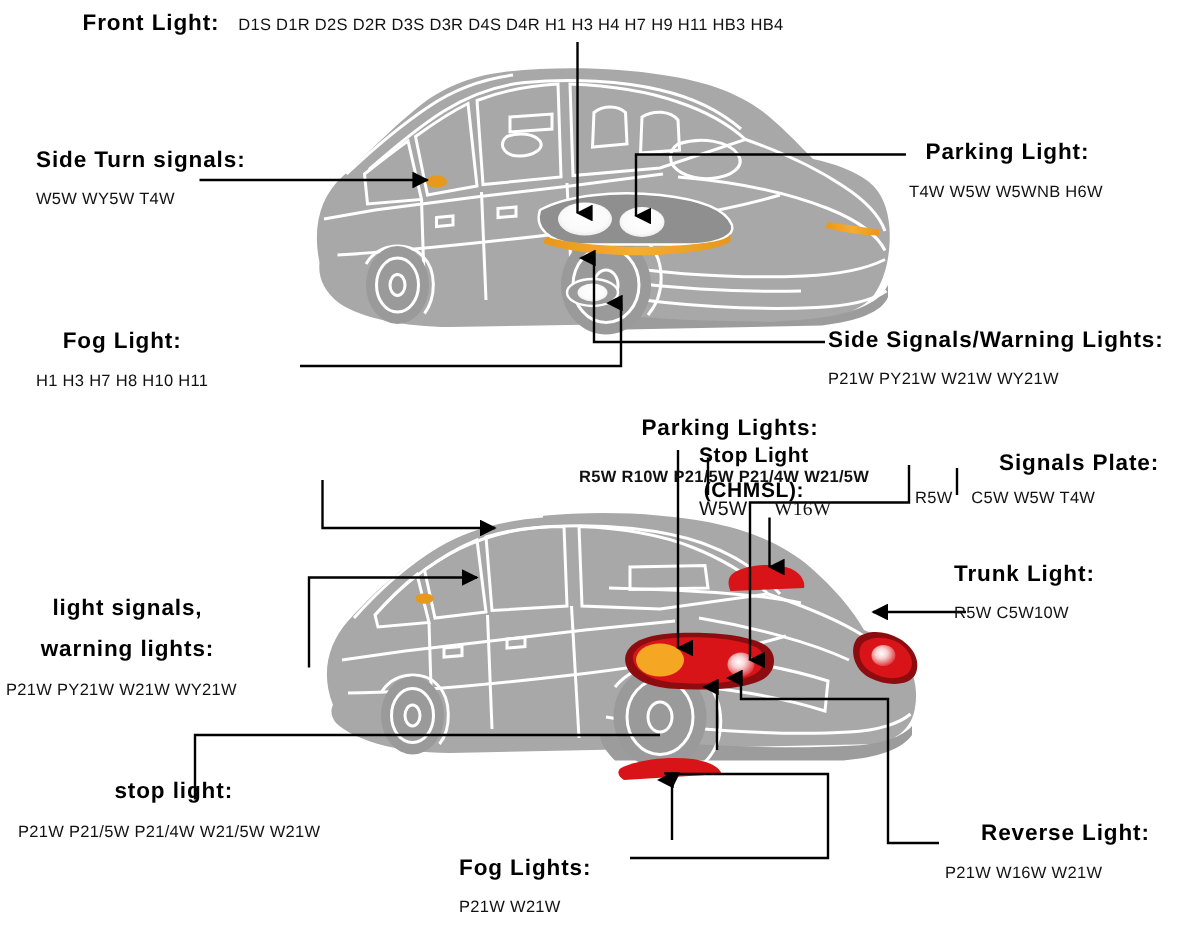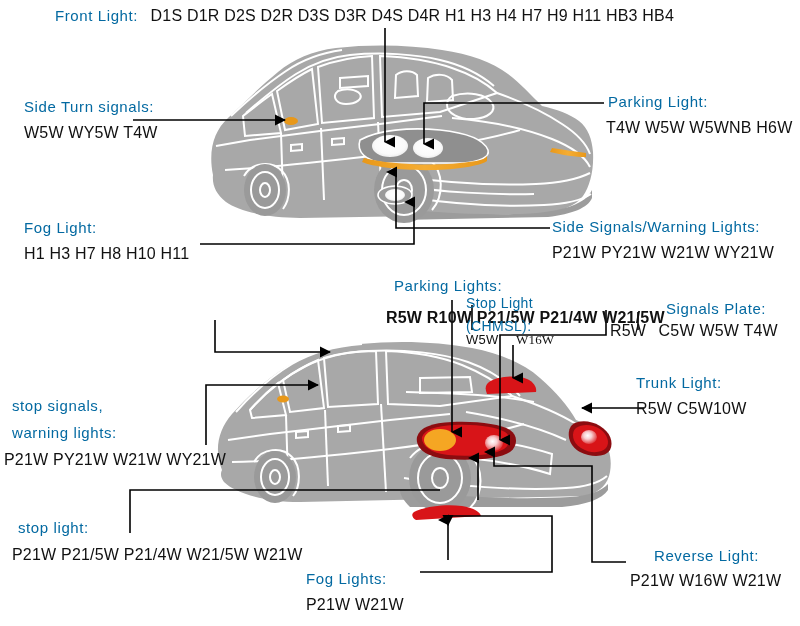--- a/index.html
+++ b/index.html
@@ -14,29 +14,30 @@
     height: 626px;
     background: #ffffff;
     font-family: "Liberation Sans", sans-serif;
     overflow: hidden;
   }
   .callout {
     position: absolute;
     white-space: nowrap;
   }
   .c-title {
-    font-weight: normal;
+    font-weight: bold;
     font-size: 15px;
-    color: #0369a1;
+    color: #000000;
     letter-spacing: 0.6px;
     line-height: 18px;
     white-space: nowrap;
+    text-align: center;
   }
   .c-values {
-    font-size: 16px;
+    font-size: 11px;
     color: #111111;
     line-height: 18px;
     letter-spacing: 0.2px;
     white-space: nowrap;
   }
   .c-title.small { font-size: 14px; letter-spacing: 0.4px; }
   .c-values.small { font-size: 13px; }
   svg.overlay {
     position: absolute;
     left: 0;
@@ -382,21 +383,21 @@
     <span class="c-values">R5W</span>
     <span class="c-values" style="margin-left:8px;">C5W   W5W   T4W</span>
   </div>
 
   <div class="callout" style="left:636px; top:374px;">
     <div class="c-title">Trunk Light:</div>
     <div class="c-values" style="margin-top:8px;">R5W  C5W10W</div>
   </div>
 
   <div class="callout" style="left:12px; top:397px;">
-    <div class="c-title">stop signals,</div>
+    <div class="c-title">light signals,</div>
     <div class="c-title" style="margin-top:9px;">warning lights:</div>
     <div class="c-values" style="margin-top:9px; margin-left:-8px;">P21W   PY21W   W21W   WY21W</div>
   </div>
 
   <div class="callout" style="left:18px; top:519px;">
     <div class="c-title">stop light:</div>
     <div class="c-values" style="margin-top:9px; margin-left:-6px;">P21W        P21/5W      P21/4W      W21/5W      W21W</div>
   </div>
 
   <div class="callout" style="left:306px; top:570px;">

